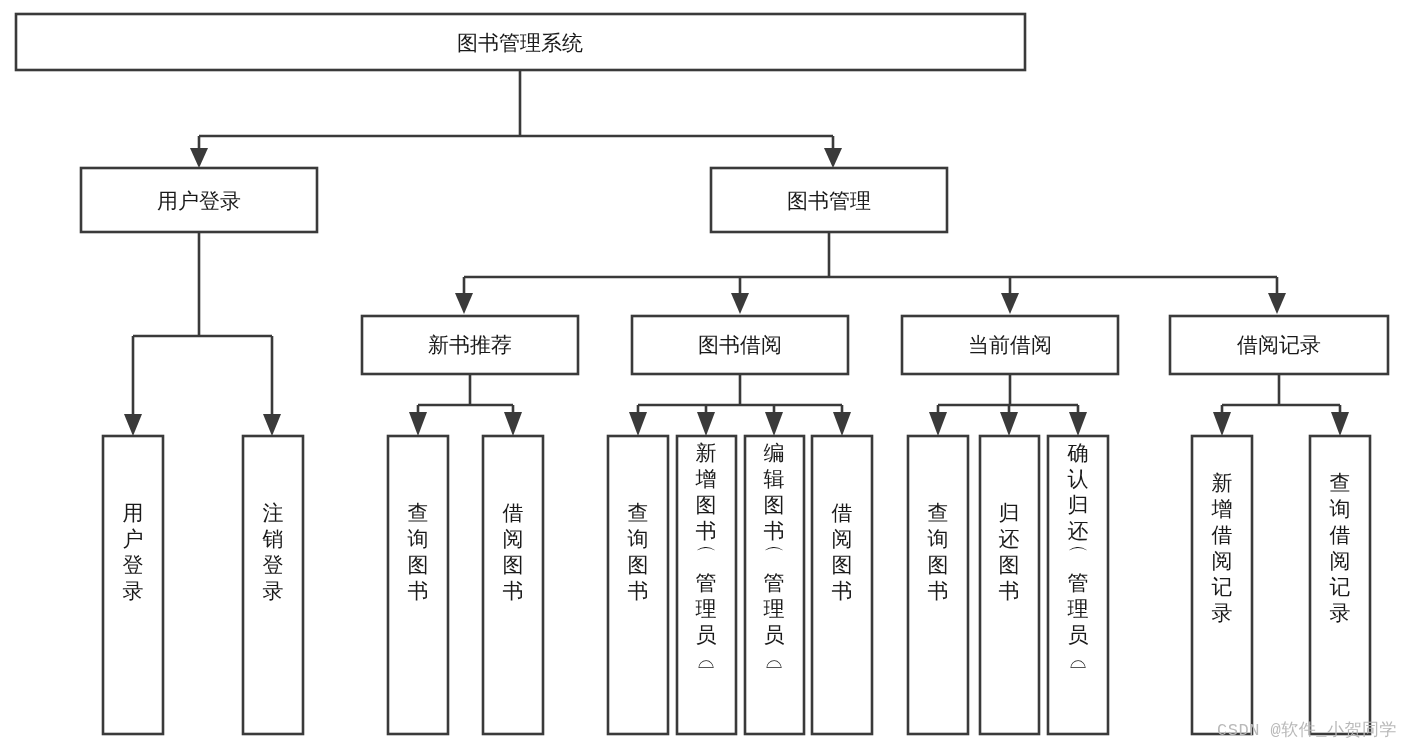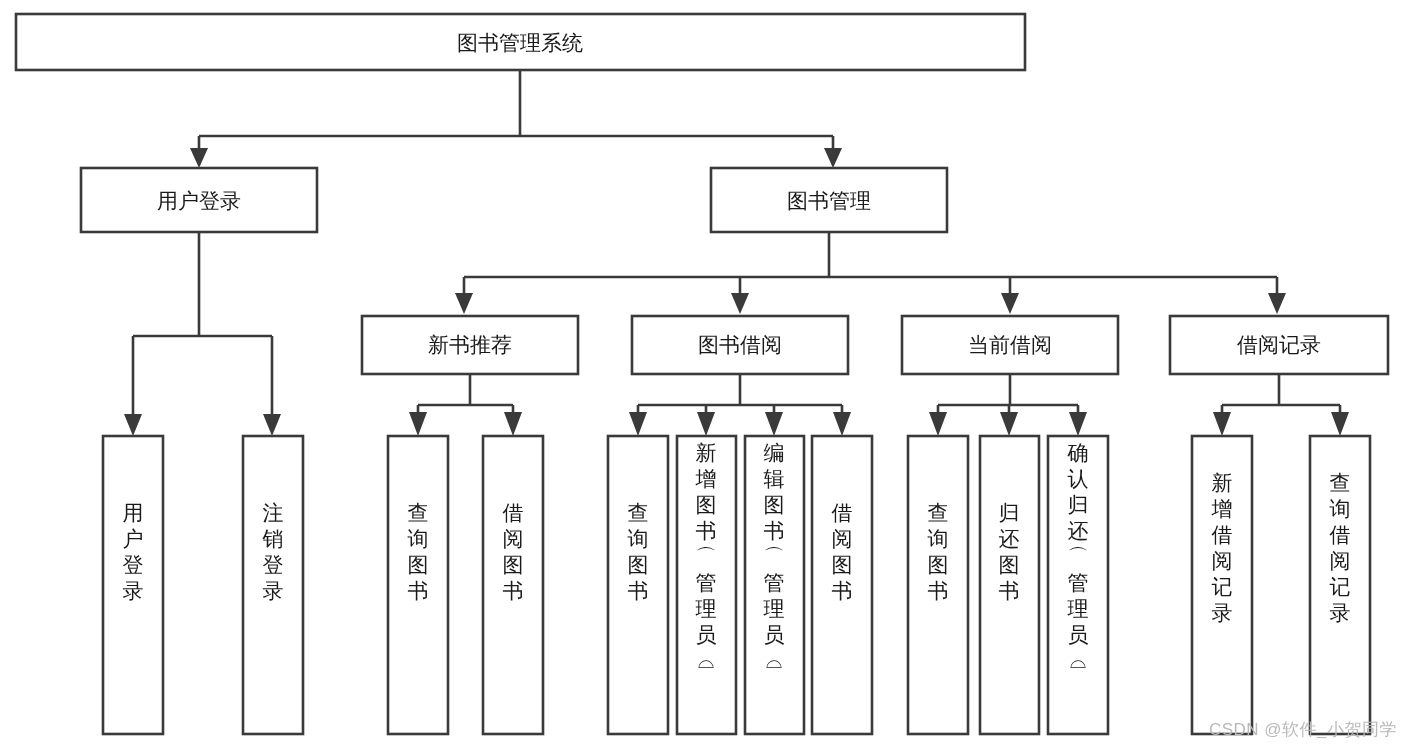--- a/index.html
+++ b/index.html
@@ -43,21 +43,21 @@
     fill: none;
   }
   .arrowhead {
     fill: #3a3a3a;
     stroke: none;
   }
   .watermark {
     position: absolute;
     right: 8px;
     bottom: 6px;
-    font-family: Liberation Sans, sans-serif;
+    font-family: Liberation Mono, monospace;
     font-size: 17px;
     color: #b9b9b9;
     letter-spacing: 0.5px;
     user-select: none;
     white-space: nowrap;
   }
 </style>
 </head>
 <body>
 

